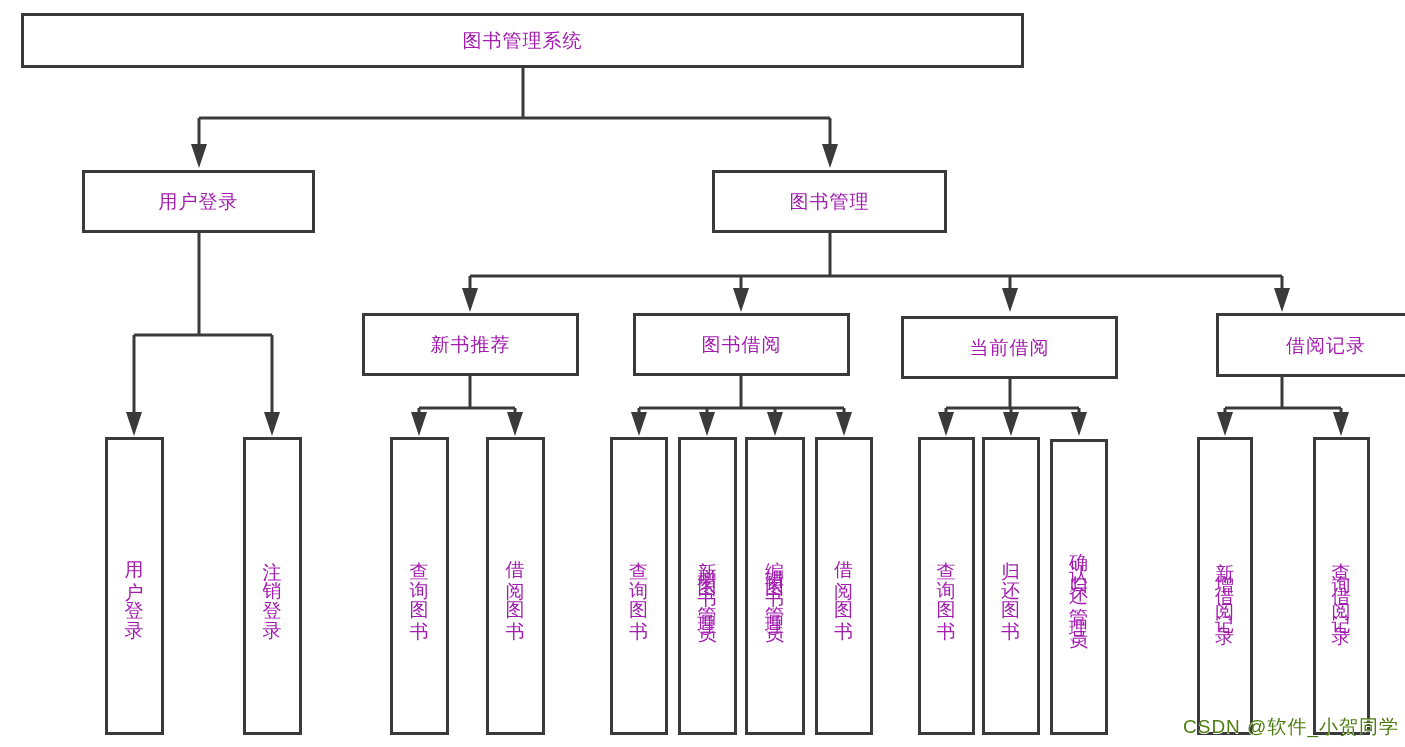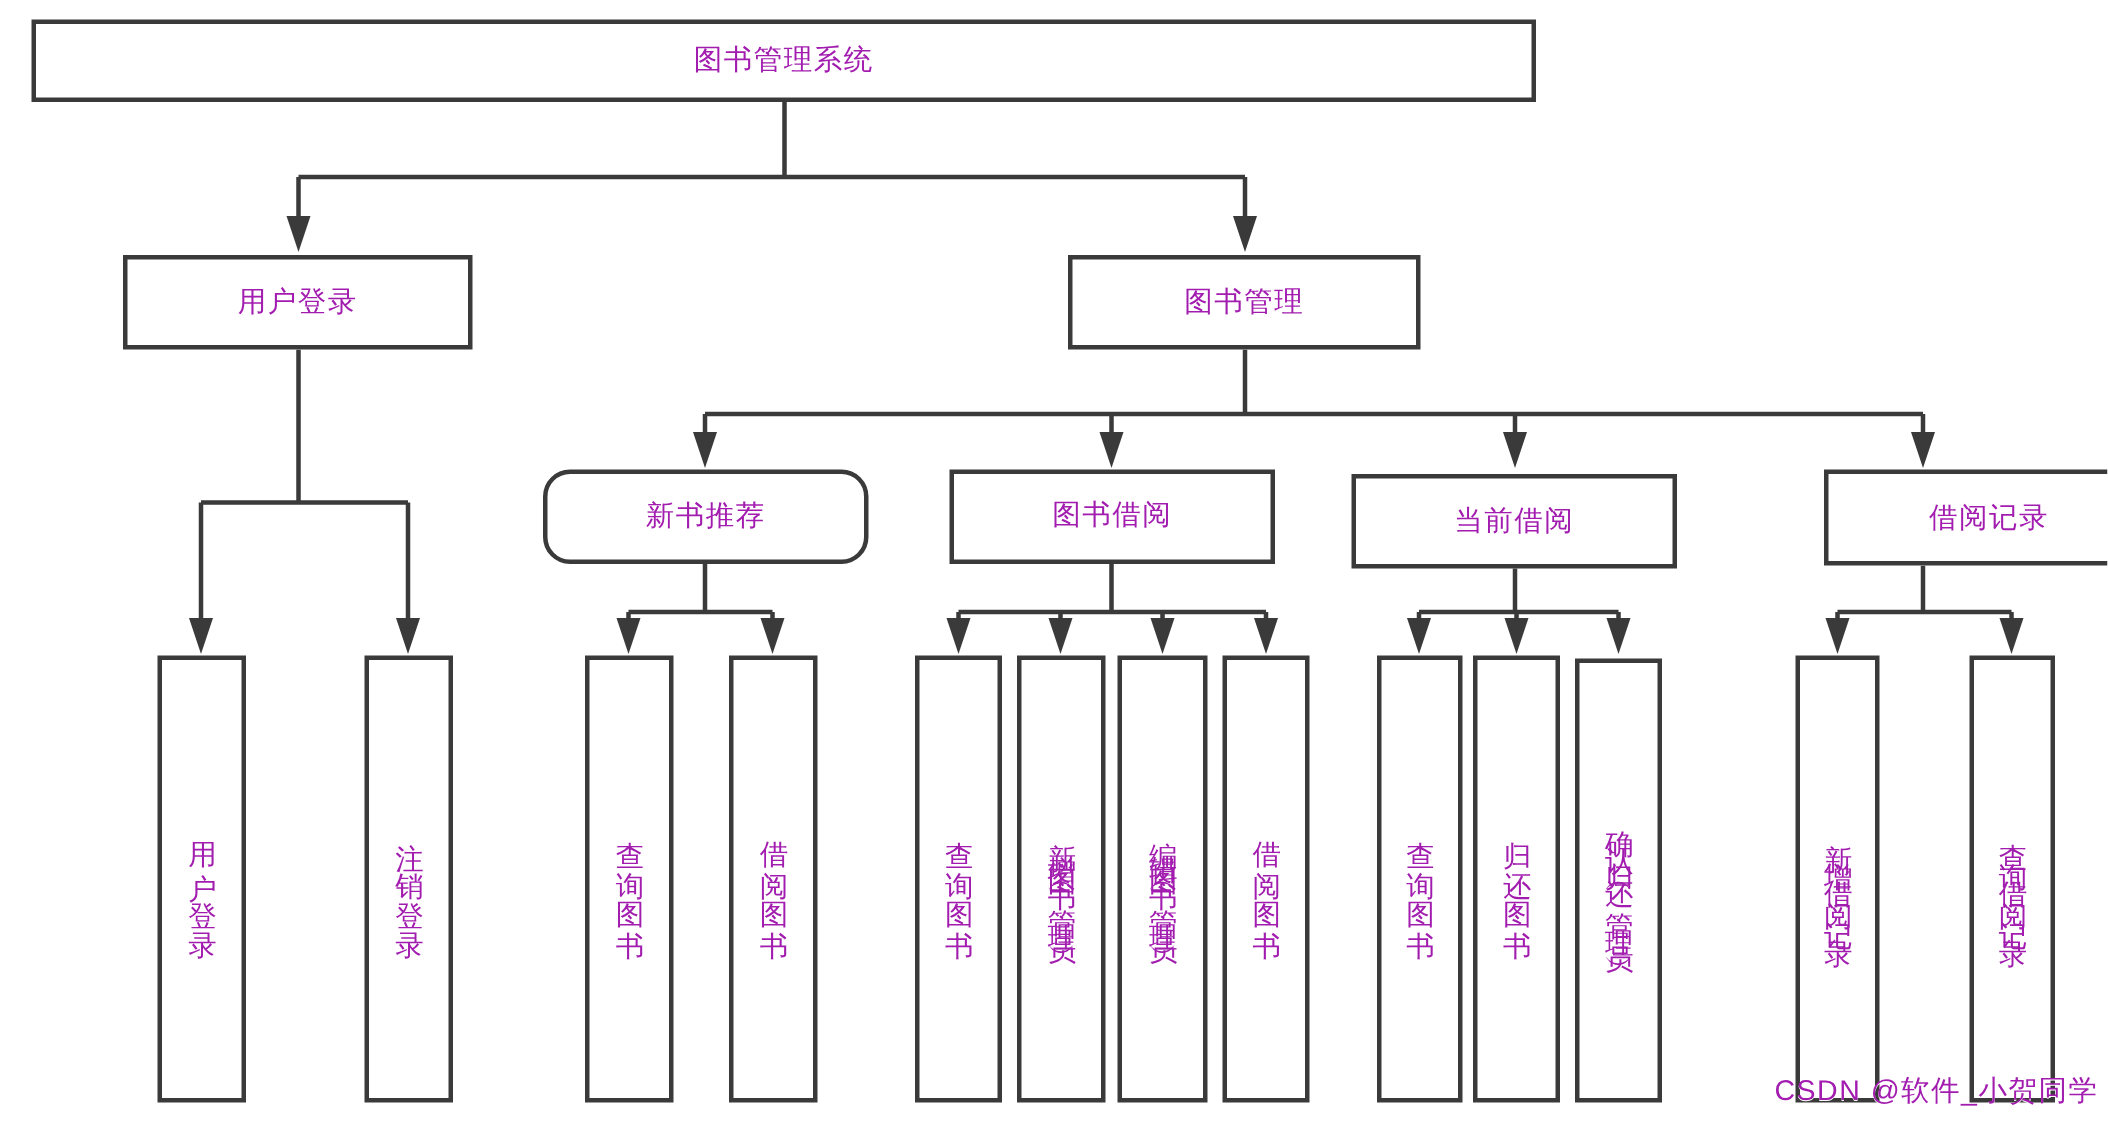--- a/index.html
+++ b/index.html
@@ -43,21 +43,21 @@
   .sp4 { letter-spacing: 20px; }
   .sp6 { letter-spacing: 13px; }
   .sp8 { letter-spacing: 11px; }
   .sp9 { letter-spacing: 9px; }
   .vbox span { display: inline-block; margin-left: 0; }
   .watermark {
     position: absolute;
     left: 1183px;
     top: 714px;
     font-size: 19px;
-    color: #a21caf;
+    color: #4d7c0f;
     letter-spacing: 1px;
     white-space: nowrap;
     text-shadow: 0 1px 0 #ffffff;
   }
 </style>
 </head>
 <body>
 
 <div id="stage">
 
@@ -105,24 +105,24 @@
     <span>图书管理系统</span>
   </div>
 
   <div class="node hbox" style="left:82px; top:170px; width:233px; height:63px;">
     <span>用户登录</span>
   </div>
   <div class="node hbox" style="left:712px; top:170px; width:235px; height:63px;">
     <span>图书管理</span>
   </div>
 
-  <div class="node hbox" style="left:362px; top:313px; width:217px; height:63px;border-radius:18px;">
+  <div class="node hbox" style="left:362px; top:313px; width:217px; height:63px;">
     <span>新书推荐</span>
   </div>
-  <div class="node hbox" style="left:633px; top:313px; width:217px; height:63px;font-family:Liberation Mono, monospace;">
+  <div class="node hbox" style="left:633px; top:313px; width:217px; height:63px;">
     <span>图书借阅</span>
   </div>
   <div class="node hbox" style="left:901px; top:316px; width:217px; height:63px;">
     <span>当前借阅</span>
   </div>
   <div class="node hbox" style="left:1172px; top:313px; width:220px; height:64px;margin-left:44px;">
     <span>借阅记录</span>
   </div>
 
   <div class="node vbox sp4" style="left:105px; top:437px; width:59px; height:298px;">

